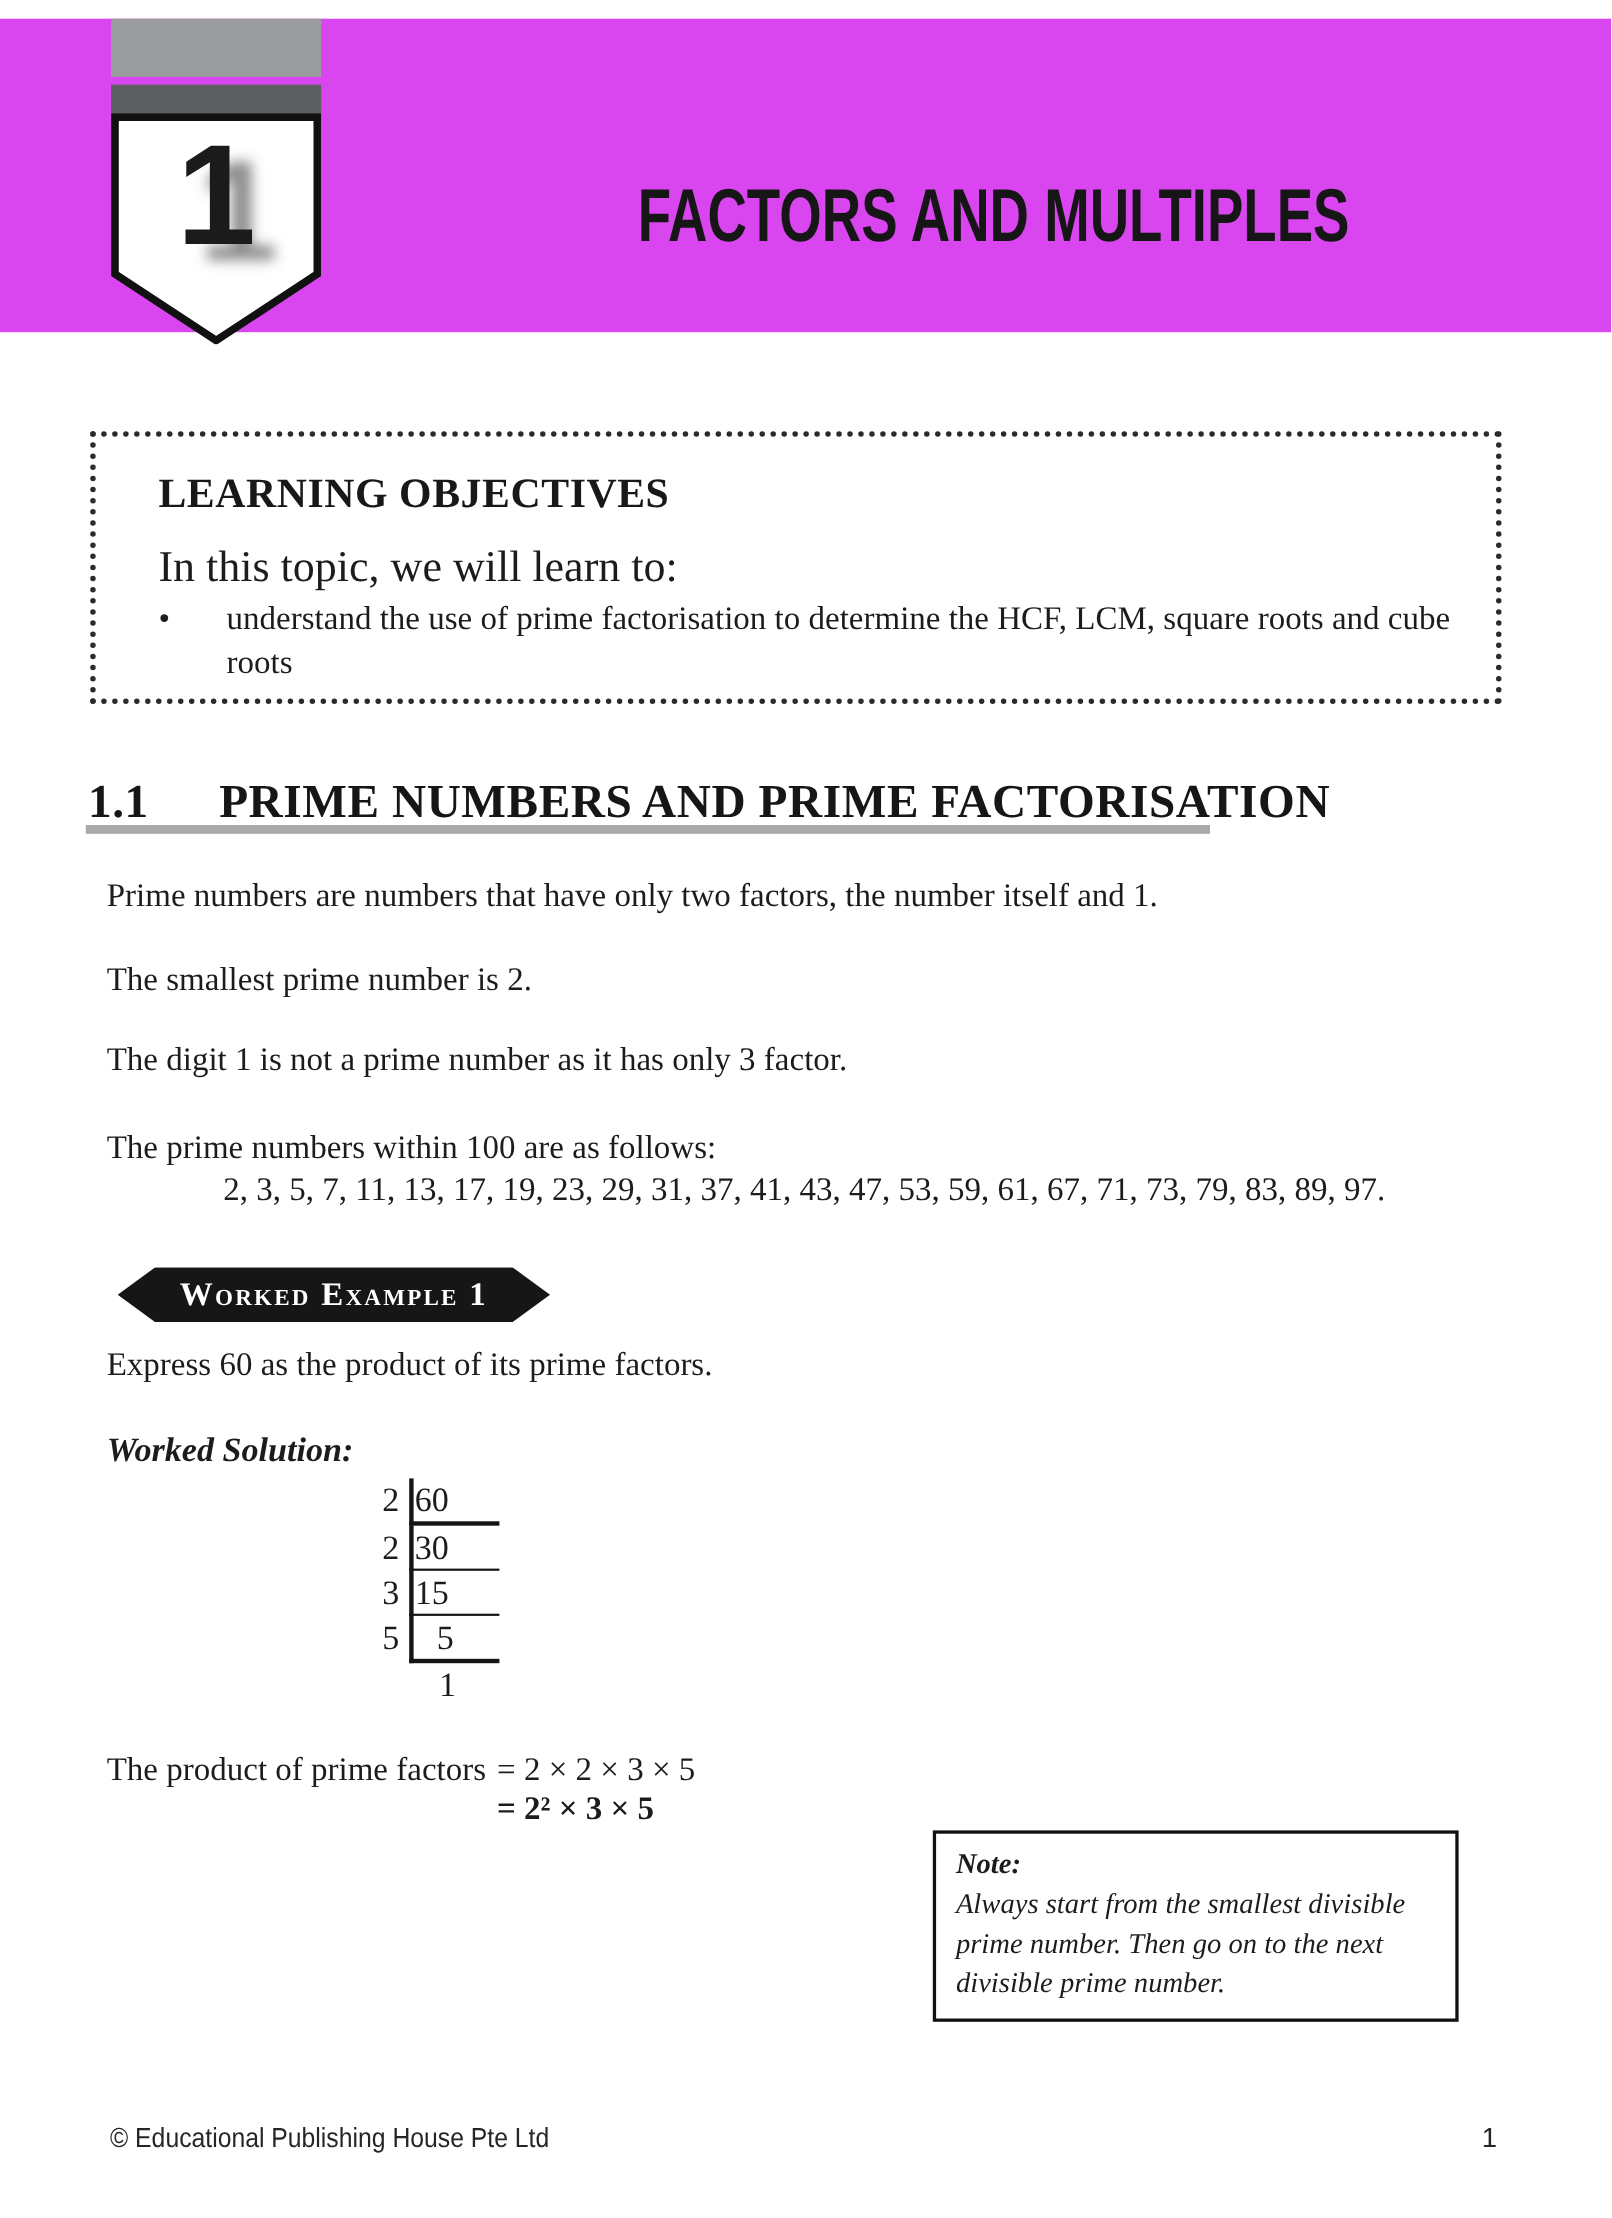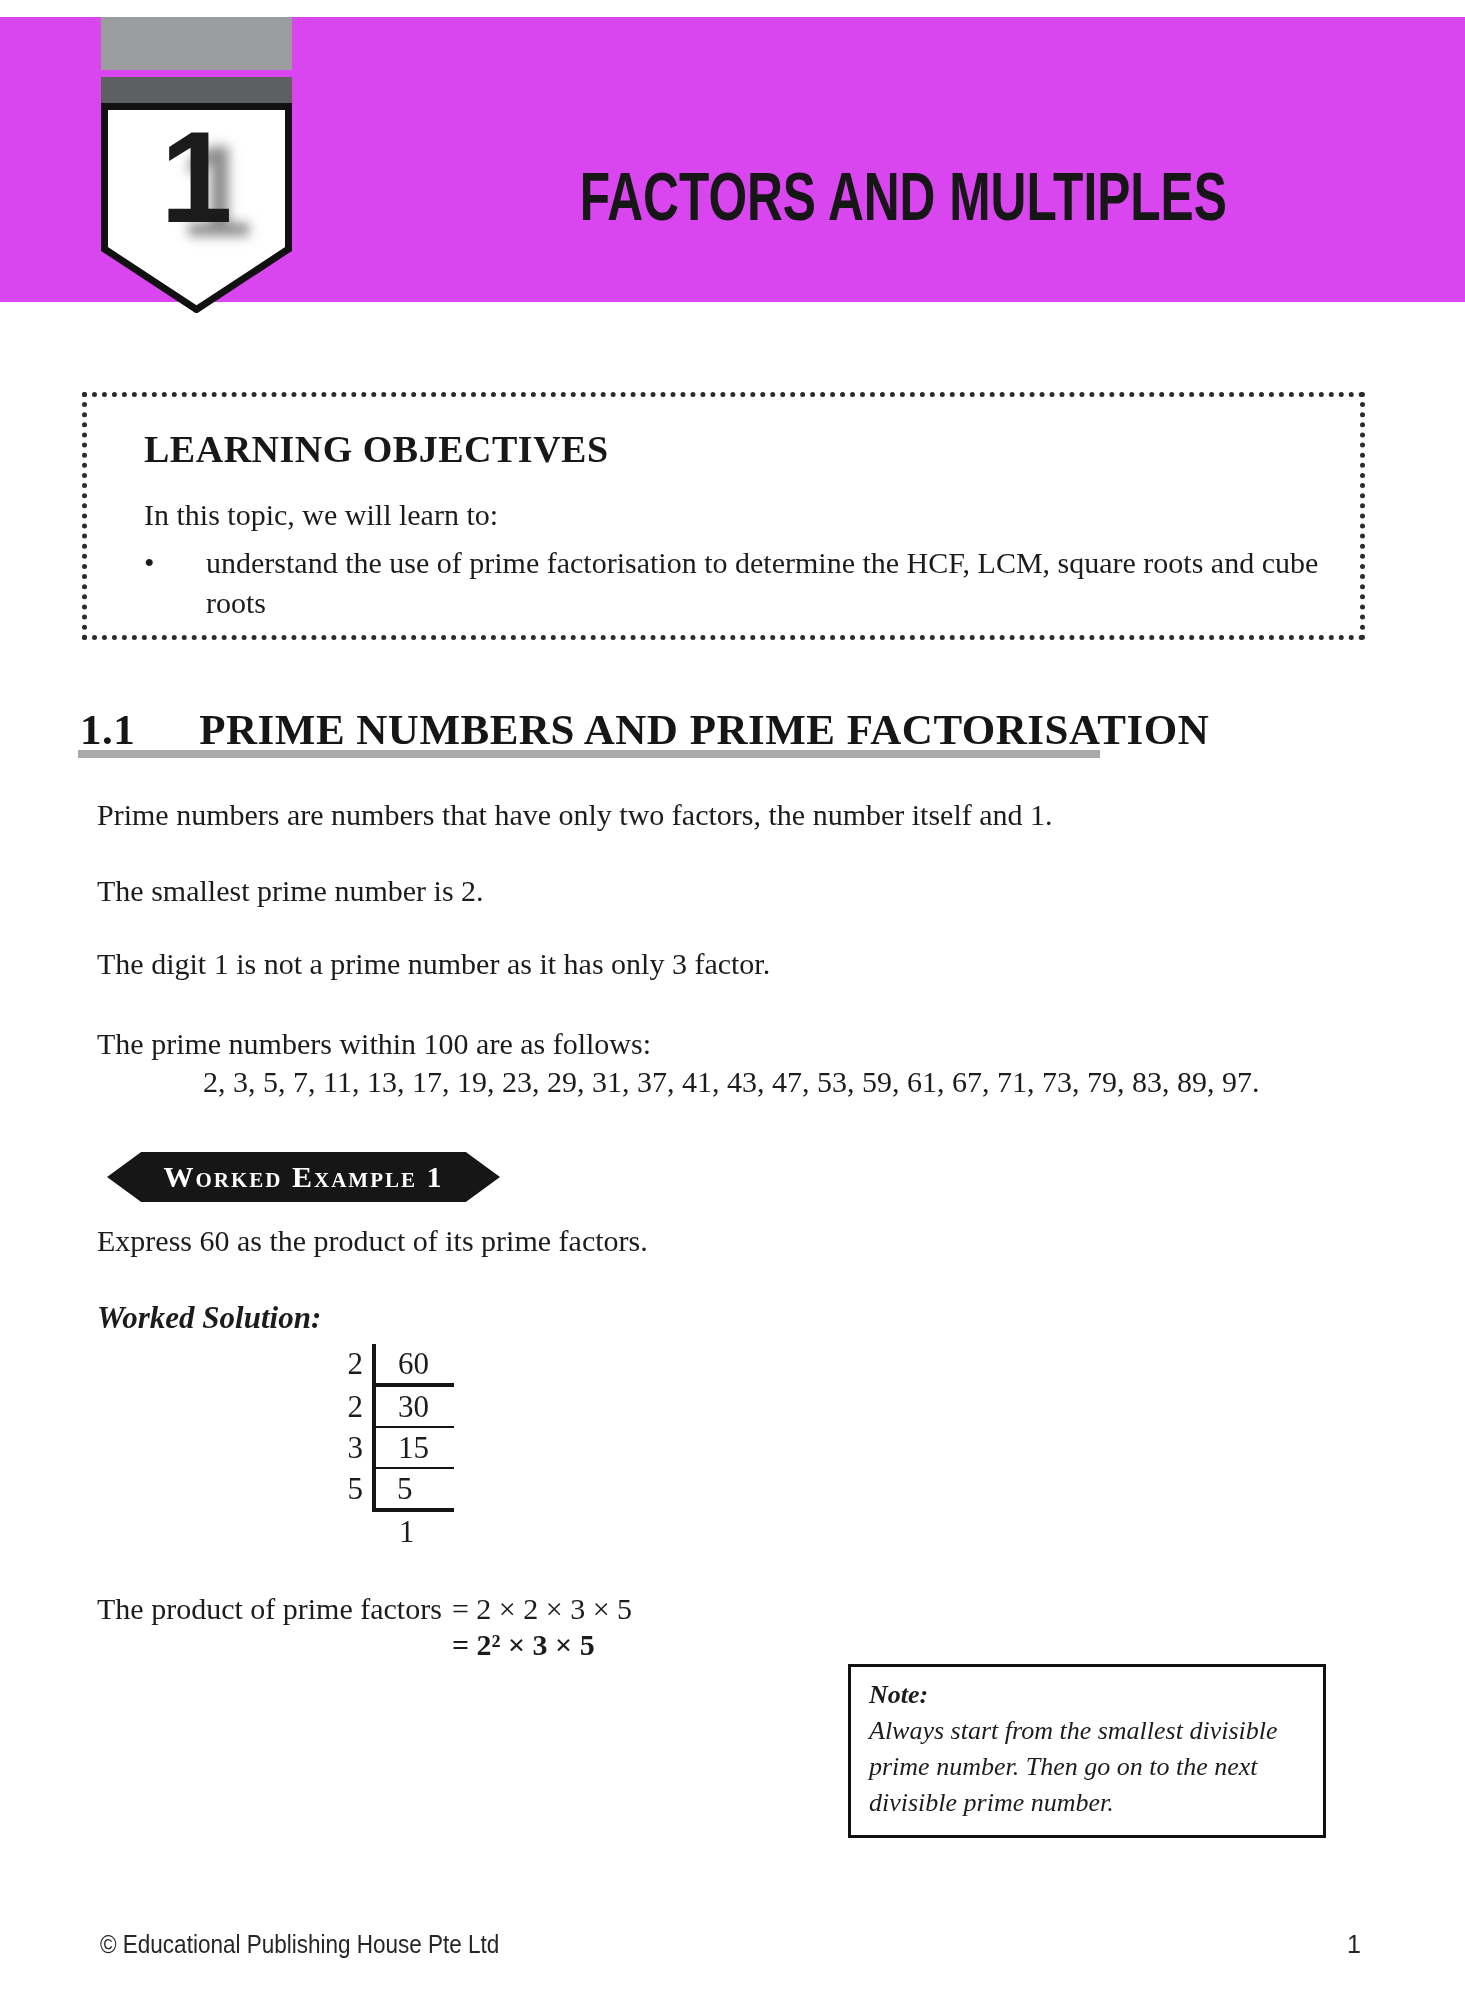--- a/index.html
+++ b/index.html
@@ -23,21 +23,21 @@
   .chapter-title{
     display:inline-block;font-family:"Liberation Sans", sans-serif;font-weight:700;font-size:68px;
     color:#161616;letter-spacing:0px;transform:scaleX(0.73);transform-origin:center;white-space:nowrap;
   }
   
   .lo-box{
     position:absolute;left:82px;top:392px;width:1283px;height:248px;box-sizing:border-box;
     border:5px dotted #2b2b2b;padding:0 40px 0 57px;
   }
   .lo-heading{margin:30px 0 0 0;font-size:38px;font-weight:700;letter-spacing:0.5px;color:#181818;}
-  .lo-intro{margin:24px 0 0 0;font-size:30px;line-height:40px;}
+  .lo-intro{margin:24px 0 0 0;font-size:40px;line-height:40px;}
   .lo-item{display:flex;margin-top:8px;font-size:30px;line-height:40px;}
   .lo-bullet{width:62px;flex:none;}
   .lo-item-text{flex:1;}
   
   .section-heading{position:absolute;left:80px;top:708px;display:flex;gap:64px;align-items:baseline;
     font-weight:700;font-size:43px;line-height:43px;color:#161616;letter-spacing:0.5px;white-space:nowrap;justify-content:space-between;}
   .section-rule{position:absolute;left:78px;top:750px;width:1022px;height:8px;background:#a8a9ab;}
   
   .para{position:absolute;left:97px;font-size:30px;line-height:36px;white-space:nowrap;}
   .primes-list{position:absolute;left:203px;top:1064px;font-size:30px;line-height:36px;white-space:nowrap;}
@@ -49,21 +49,21 @@
   }
   .we-banner-label{
     color:#ffffff;font-variant:small-caps;font-weight:700;font-size:30px;letter-spacing:2px;white-space:nowrap;
   }
   .we-problem{position:absolute;left:97px;top:1224px;font-size:30px;white-space:nowrap;}
   .we-solution-heading{position:absolute;left:97px;top:1300px;font-size:31px;font-weight:700;font-style:italic;white-space:nowrap;}
   
   .ladder{position:absolute;left:337px;top:1344px;font-size:31px;line-height:39px;}
   .ladder-row{display:flex;}
   .ladder-divisor{width:26px;flex:none;text-align:right;padding-right:9px;}
-  .ladder-dividend{width:82px;flex:none;border-left:4px solid #151515;padding-left:22px;box-sizing:border-box;}
+  .ladder-dividend{width:82px;flex:none;border-left:4px solid #151515;padding-left:1px;box-sizing:border-box;}
   .u-thick{border-bottom:4px solid #151515;}
   .u-thin{border-bottom:2px solid #151515;}
   .ladder-dividend.center{padding-left:21px;}
   .ladder-result{width:82px;margin-left:35px;padding-left:27px;box-sizing:border-box;}
   
   .product-block{position:absolute;left:97px;top:1591px;display:flex;font-size:30px;line-height:36px;white-space:nowrap;}
   .product-prefix{margin-right:10px;}
   .product-eqs{display:flex;flex-direction:column;}
   .product-eq-bold{font-weight:700;}
   

